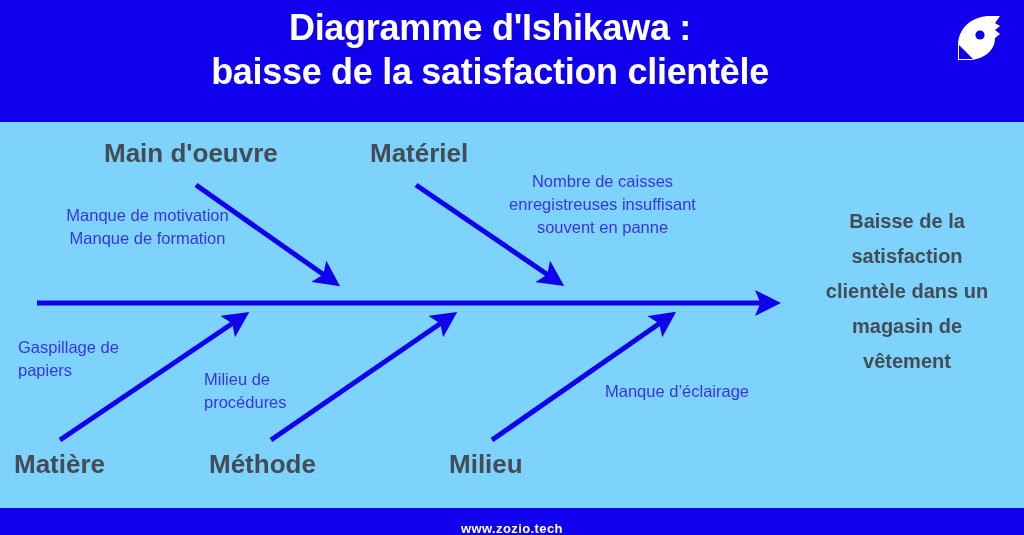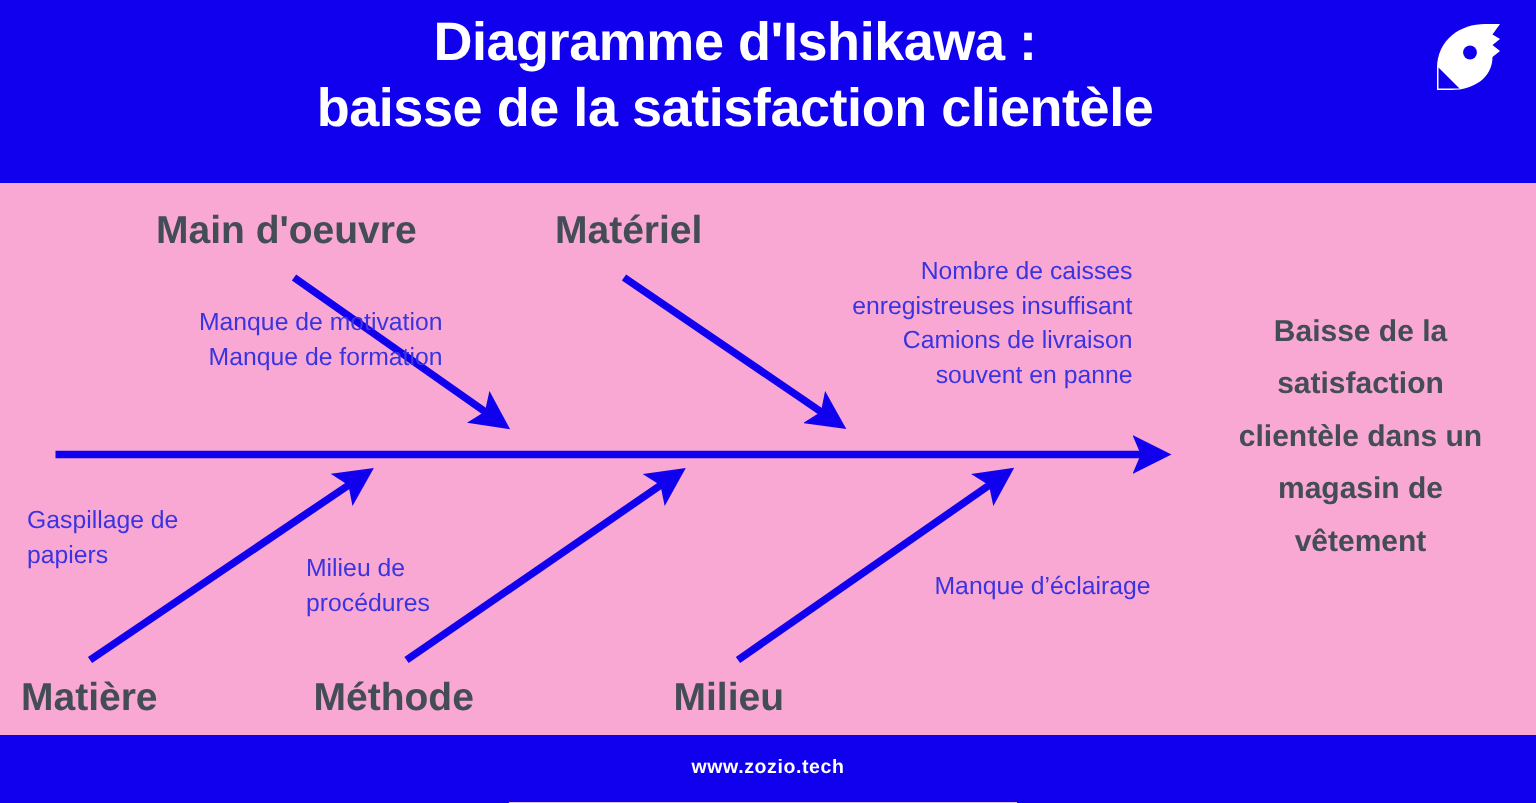--- a/index.html
+++ b/index.html
@@ -4,21 +4,21 @@
 <style>
   html, body {
     margin: 0;
     padding: 0;
     background: #ffffff;
   }
   #page {
     position: relative;
     width: 1024px;
     height: 535px;
-    background: #f9a8d4;
+    background: #7dd3fc;
     overflow: hidden;
     font-family: "Liberation Sans", sans-serif;
   }
 
   
   #header-bar {
     position: absolute;
     left: 0; top: 0;
     width: 1024px; height: 122px;
     background: #1100ee;
@@ -38,21 +38,21 @@
   #brand-logo {
     position: absolute;
     right: 18px; top: 12px;
     width: 52px; height: 52px;
   }
 
   
   #footer-bar {
     position: absolute;
     left: 0; bottom: 0;
-    width: 1024px; height: 45px;
+    width: 1024px; height: 27px;
     background: #1100ee;
   }
   #footer-text {
     position: absolute;
     left: 0; top: 13px;
     width: 1024px;
     text-align: center;
     color: #ffffff;
     font-size: 13px;
     font-weight: bold;
@@ -80,21 +80,21 @@
     font-weight: bold;
     white-space: nowrap;
   }
   .cause-block {
     position: absolute;
     color: #3a34e0;
     font-size: 16.5px;
     line-height: 23px;
     white-space: nowrap;
   }
-  .cause-block.align-right { text-align: right; }
+  .cause-block.align-right { text-align: center; }
   .cause-block.align-center { text-align: left; }
   .cause-block.align-left { text-align: left; }
 
   #effect-text {
     position: absolute;
     left: 800px; top: 82px;
     width: 214px;
     text-align: center;
     color: #444c55;
     font-size: 20px;
@@ -146,35 +146,34 @@
     <div class="cat-label" style="left:449px; top:327px;">Milieu</div>
 
     <div class="cause-block align-right" style="left:0px; top:82px; width:295px;">
       <div>Manque de motivation</div>
       <div>Manque de formation</div>
     </div>
 
     <div class="cause-block align-right" style="left:450px; top:48px; width:305px;">
       <div>Nombre de caisses</div>
       <div>enregistreuses insuffisant</div>
-      <div>Camions de livraison</div>
       <div>souvent en panne</div>
     </div>
 
     <div class="cause-block align-center" style="left:18px; top:214px; width:120px;">
       <div>Gaspillage de</div>
       <div>papiers</div>
     </div>
 
     <div class="cause-block align-left" style="left:204px; top:246px; width:140px;">
       <div>Milieu de</div>
       <div>procédures</div>
     </div>
 
-    <div class="cause-block align-left" style="left:605px; top:258px; width:180px;margin-left:18px;">
+    <div class="cause-block align-left" style="left:605px; top:258px; width:180px;">
       <div>Manque d’éclairage</div>
     </div>
 
     <div id="effect-text">
       <div>Baisse de la</div>
       <div>satisfaction</div>
       <div>clientèle dans un</div>
       <div>magasin de</div>
       <div>vêtement</div>
     </div>

